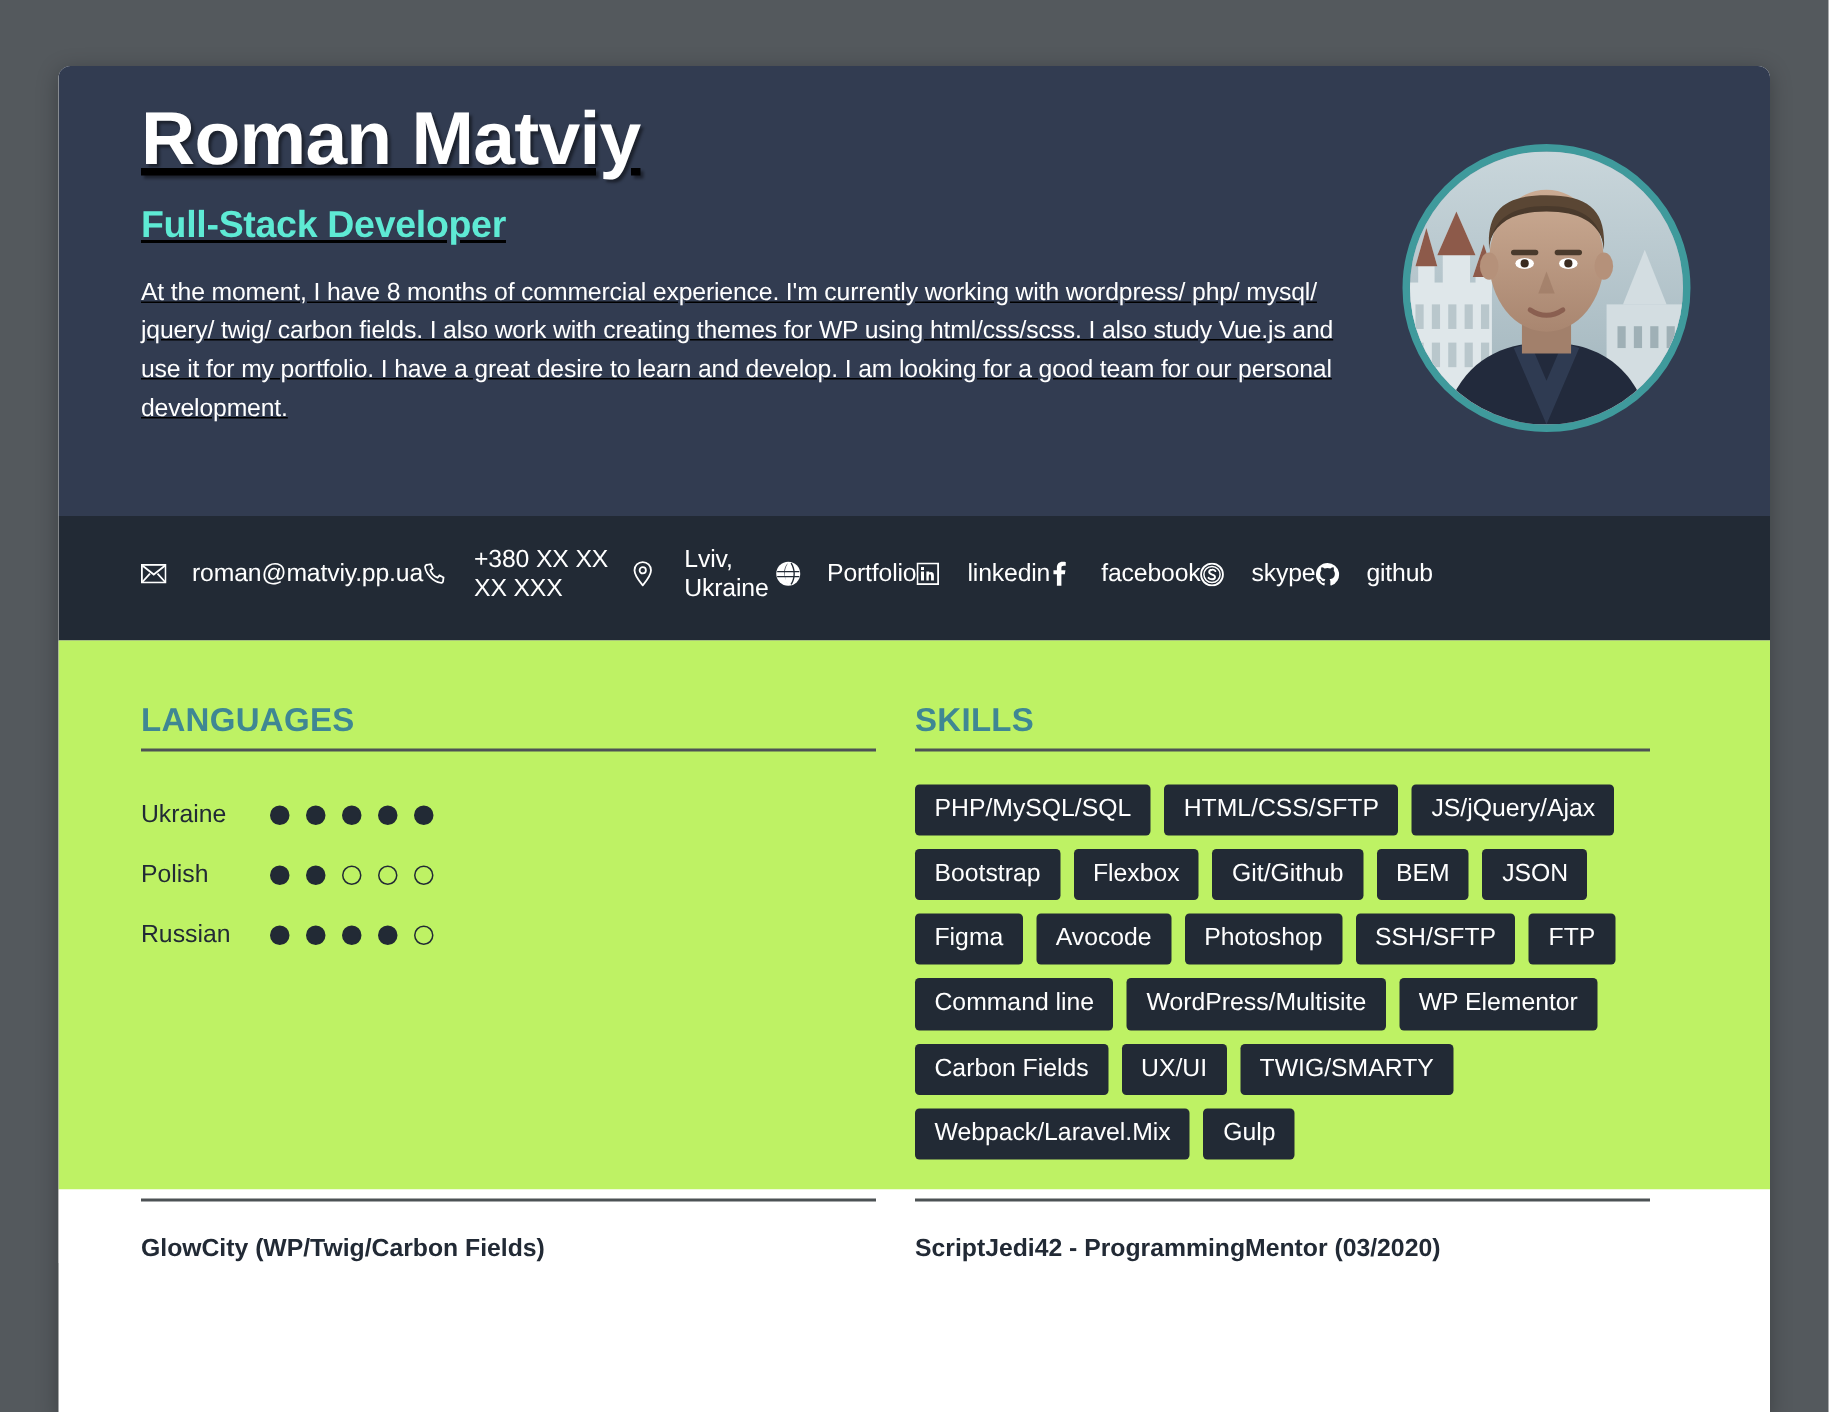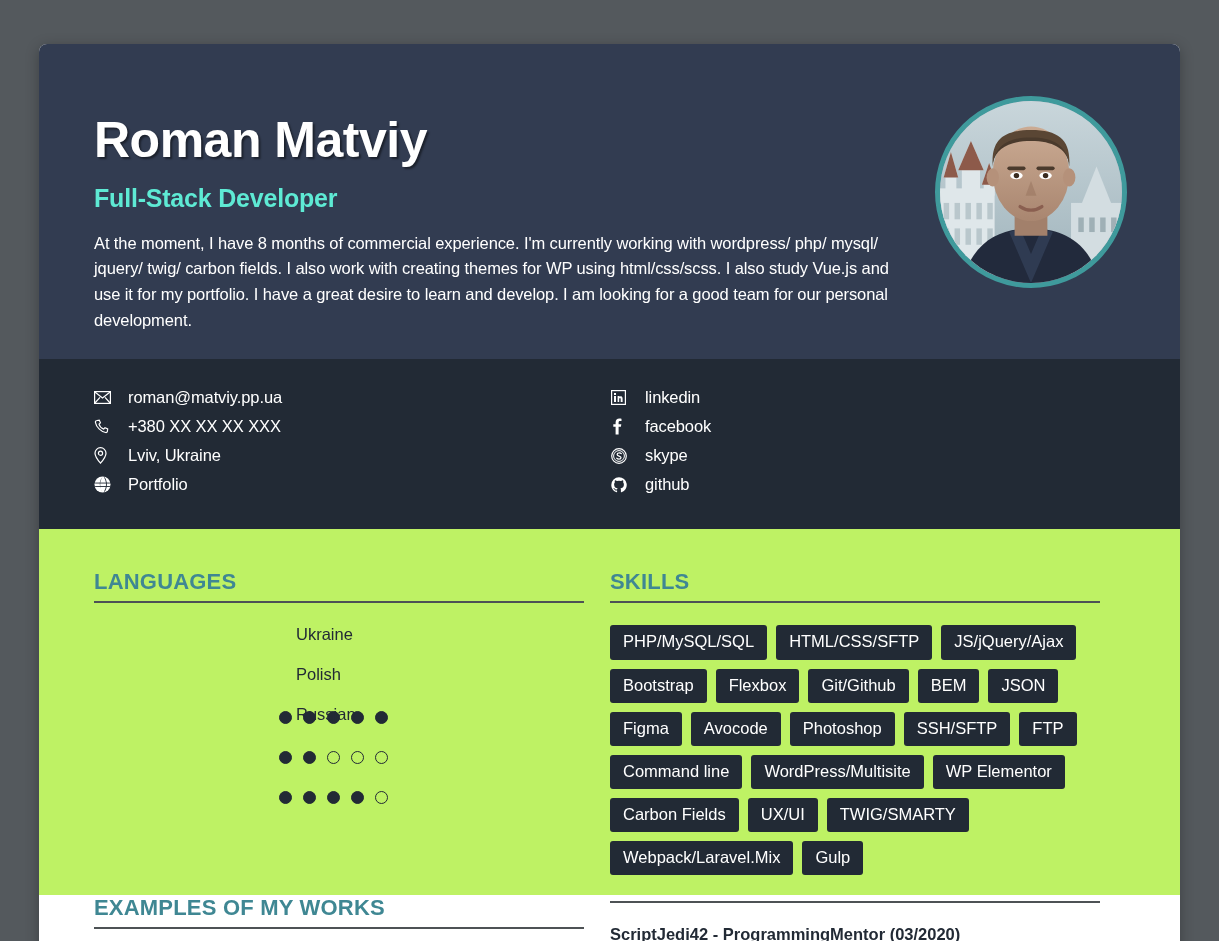--- a/index.html
+++ b/index.html
@@ -25,23 +25,24 @@
     min-height: 900px;
     border-radius: 8px 8px 0 0;
     overflow: hidden;
     box-shadow: 0 3px 14px rgba(0,0,0,0.28);
     background: #ffffff;
   }
 
   
   .header {
     background: #323c51;
-    padding: 70px 55px 26px 55px;
+    padding: 22px 55px 26px 55px;
     position: relative;
     min-height: 300px;
+    text-decoration: underline;
   }
 
   .header-text {
     width: 810px;
   }
 
   .full-name {
     font-size: 50px;
     font-weight: bold;
     color: #ffffff;
@@ -81,21 +82,20 @@
 
   
   .contact-band {
     background: #222a35;
     padding: 24px 55px 30px 55px;
     display: flex;
   }
 
   .contact-col {
     display: flex;
-    flex-direction: column;
   }
   .contact-col.left  { width: 517px; }
 
   .contact-row {
     display: flex;
     align-items: center;
     height: 29px;
     color: #ffffff;
     font-size: 16.5px;
   }
@@ -133,21 +133,20 @@
     background: #4d5255;
     margin-top: 6px;
   }
 
   
   .lang-list { margin-top: 22px; }
   .lang-row {
     display: flex;
     align-items: center;
     height: 40px;
-    flex-direction: column;
   }
   .lang-name {
     width: 86px;
     flex: 0 0 86px;
     font-size: 16.5px;
     color: #222a35;
   }
   .dots { display: flex; align-items: center; }
   .dot {
     width: 13px;
@@ -444,21 +443,20 @@
           <span class="skill-tag">Webpack/Laravel.Mix</span>
           <span class="skill-tag">Gulp</span>
         </div>
     </div>
 
   </div>
 
   <div class="bottom">
 
     <div class="col-left">
-      <div class="section-title">EXAMPLES OF MY WORKS</div>
       <div class="section-rule"></div>
       <div class="sub-entry">GlowCity (WP/Twig/Carbon Fields)</div>
     </div>
 
     <div class="col-right">
       <div class="section-rule"></div>
       <div class="sub-entry">ScriptJedi42 - ProgrammingMentor (03/2020)</div>
     </div>
 
   </div>

